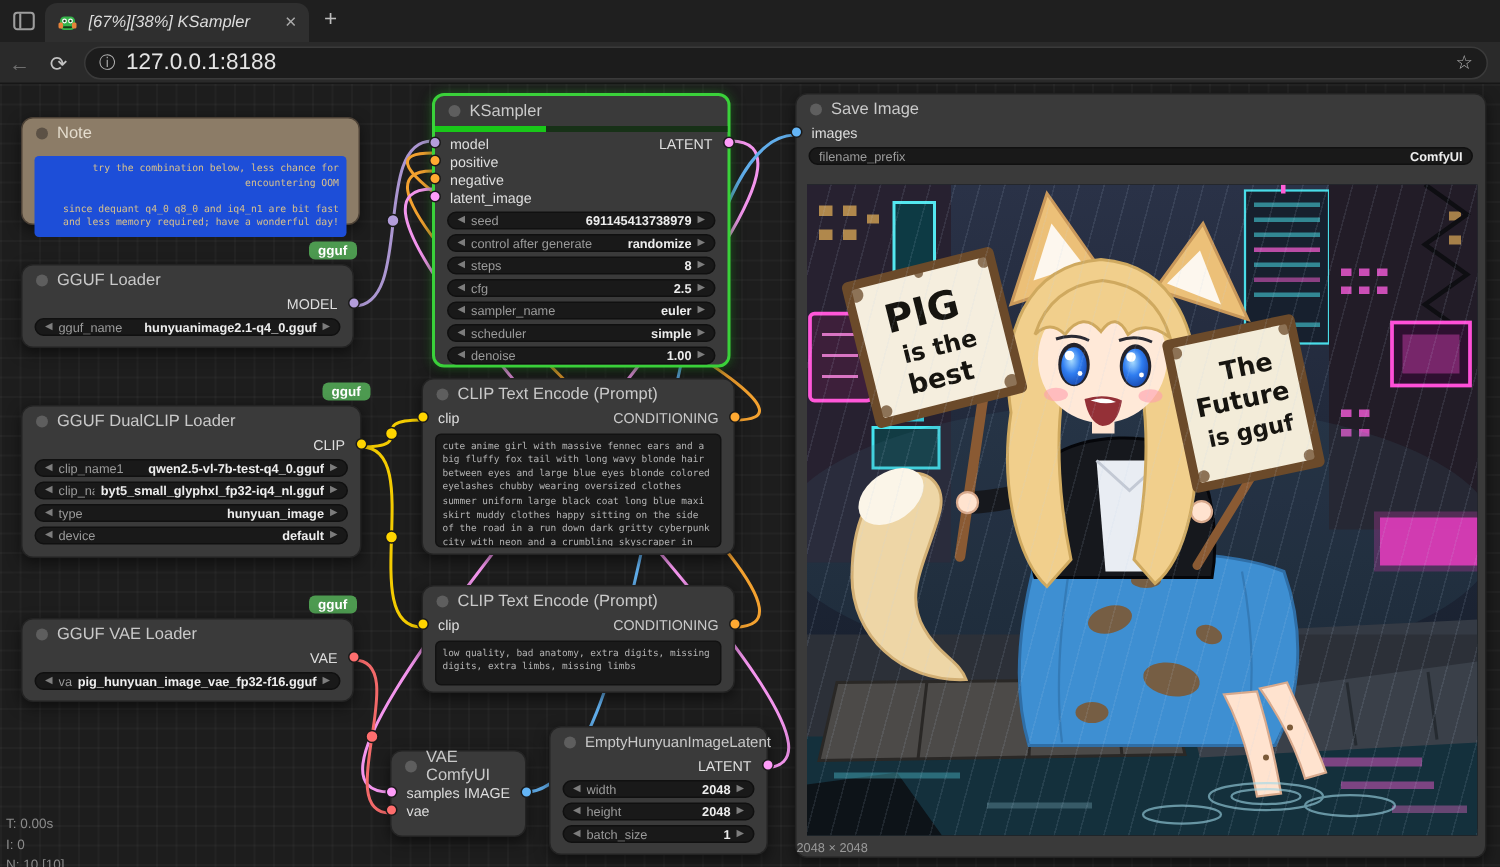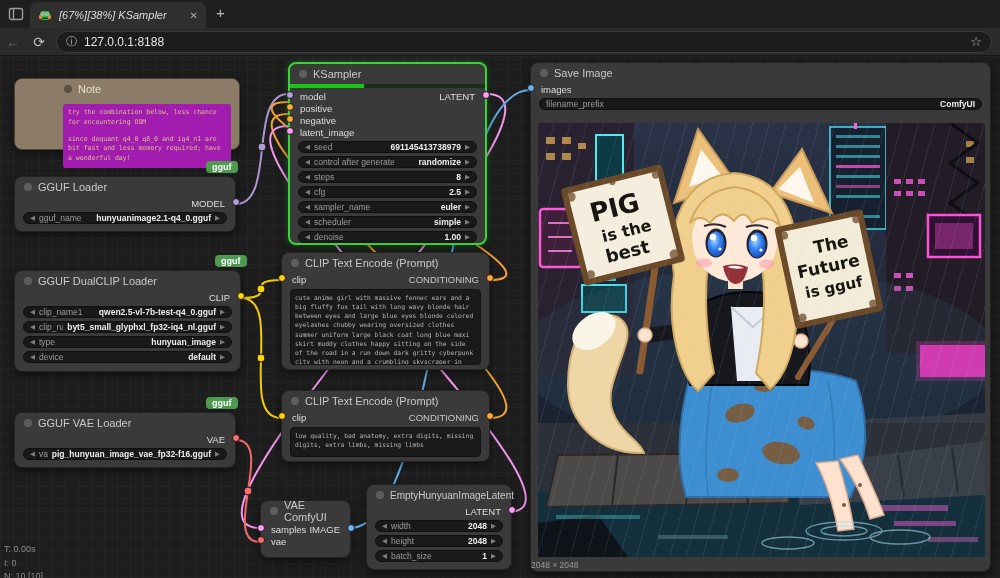--- a/index.html
+++ b/index.html
@@ -14,21 +14,21 @@
          border-radius:8px 8px 0 0; display:flex; align-items:center; gap:7px; padding:0 8px; }
   .tab-title { font-size:11px; color:#dcdcdc; flex:1; white-space:nowrap; overflow:hidden;font-style:italic; }
   .tab-close { font-size:10px; color:#aaa; cursor:default; }
   .newtab { position:absolute; left:216px; top:4px; font-size:15px; color:#bdbdbd; }
   #toolbar { position:absolute; left:0; top:28px; width:1000px; height:28px; background:#2a2a2a;
              display:flex; align-items:center; border-bottom:1px solid #161616; }
   .nav-ico { width:26px; text-align:center; font-size:14px; color:#c2c2c2; }
   .nav-ico.dim { color:#6e6e6e; }
   #urlbar { flex:1; height:22px; margin:0 8px 0 4px; background:#1c1c1c; border:1px solid #3a3a3a;
             border-radius:12px; display:flex; align-items:center; padding:0 9px; gap:7px; }
-  #url-text { flex:1; font-size:12px; color:#e4e4e4; }
+  #url-text { flex:1; font-size:15px; color:#e4e4e4; }
   .info-ico { font-size:11px; color:#b5b5b5; }
   .star-ico { font-size:13px; color:#b5b5b5; }
 
   
   #canvas { position:absolute; left:0; top:56px; width:1000px; height:522px;
             background-color:#1d1d1d;
             background-image:
               linear-gradient(rgba(255,255,255,0.028) 1px, transparent 1px),
               linear-gradient(90deg, rgba(255,255,255,0.028) 1px, transparent 1px);
             background-size:13px 13px; }
@@ -56,25 +56,25 @@
              padding:3px 4px; font:6.3px/1.45 "DejaVu Sans Mono",monospace; color:#b4b4b4; overflow:hidden; }
   .badge { position:absolute; background:#4d9a50; color:#fff; font-size:9px; font-weight:bold;
            padding:1px 6px; border-radius:4px; }
 
   
   #node-ksampler { border:2px solid #3ad13a; box-shadow:0 0 7px rgba(60,220,60,.35), 0 3px 9px rgba(0,0,0,.5); }
   .progress { height:4px; background:#173117; }
   .progress>div { height:100%; background:#19c719; }
 
   
-  #node-note { background:#8c7c67; border-color:#4c4136;padding-left:40px; }
+  #node-note { background:#8c7c67; border-color:#4c4136; }
   #node-note .ntitle { color:#e4dccd; }
   #node-note .tdot { background:#5c5145; }
-  .notebox { background:#a21caf; border-radius:3px; margin:5px 8px; padding:4px 5px;
-             font:6.5px/1.5 "DejaVu Sans Mono",monospace; color:#d8c18c; }
+  .notebox { background:#1d4ed8; border-radius:3px; margin:5px 8px; padding:4px 5px;
+             font:6.5px/1.5 "DejaVu Sans Mono",monospace; color:#d8c18c;text-align:right; }
   .notebox .nline + .nline { margin-top:7px; }
 
   
   .img-area { position:absolute; left:7px; top:60px; width:447px; height:434px; background:#0c1016; overflow:hidden; }
   .rain { position:absolute; inset:0;
           background:repeating-linear-gradient(105deg, rgba(190,210,235,0) 0 15px, rgba(190,210,235,0.10) 15px 16px);
           pointer-events:none; }
   .res-label { position:absolute; left:0; top:497px; width:100%; font-size:8.5px; color:#9a9a9a; }
 
   #status { position:absolute; left:4px; top:487px; font-size:9px; color:#8b8b8b; line-height:1.5; }

